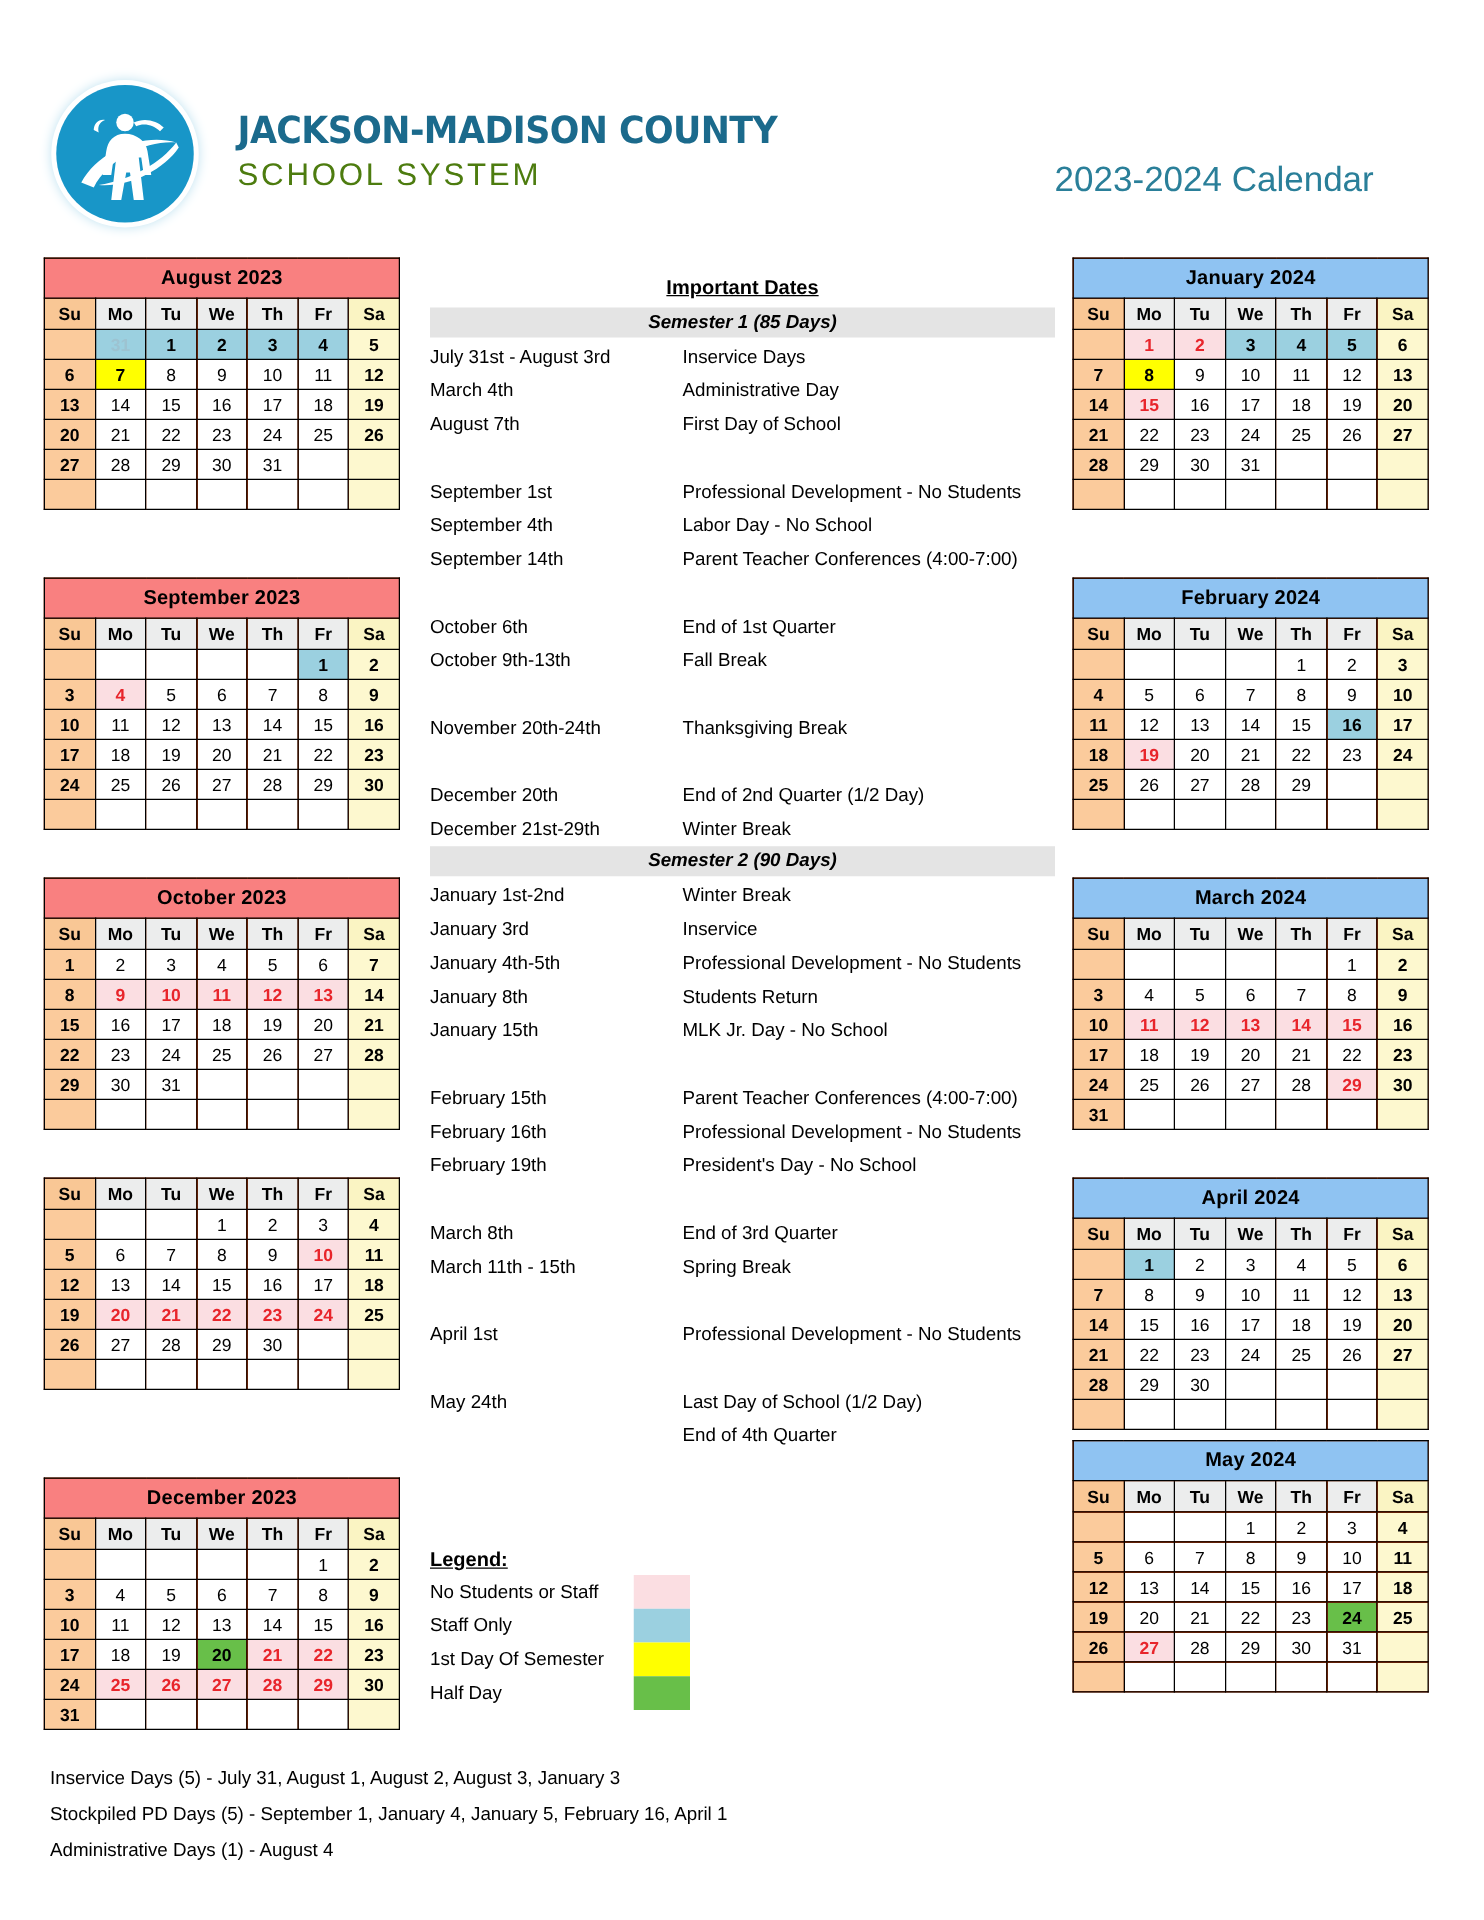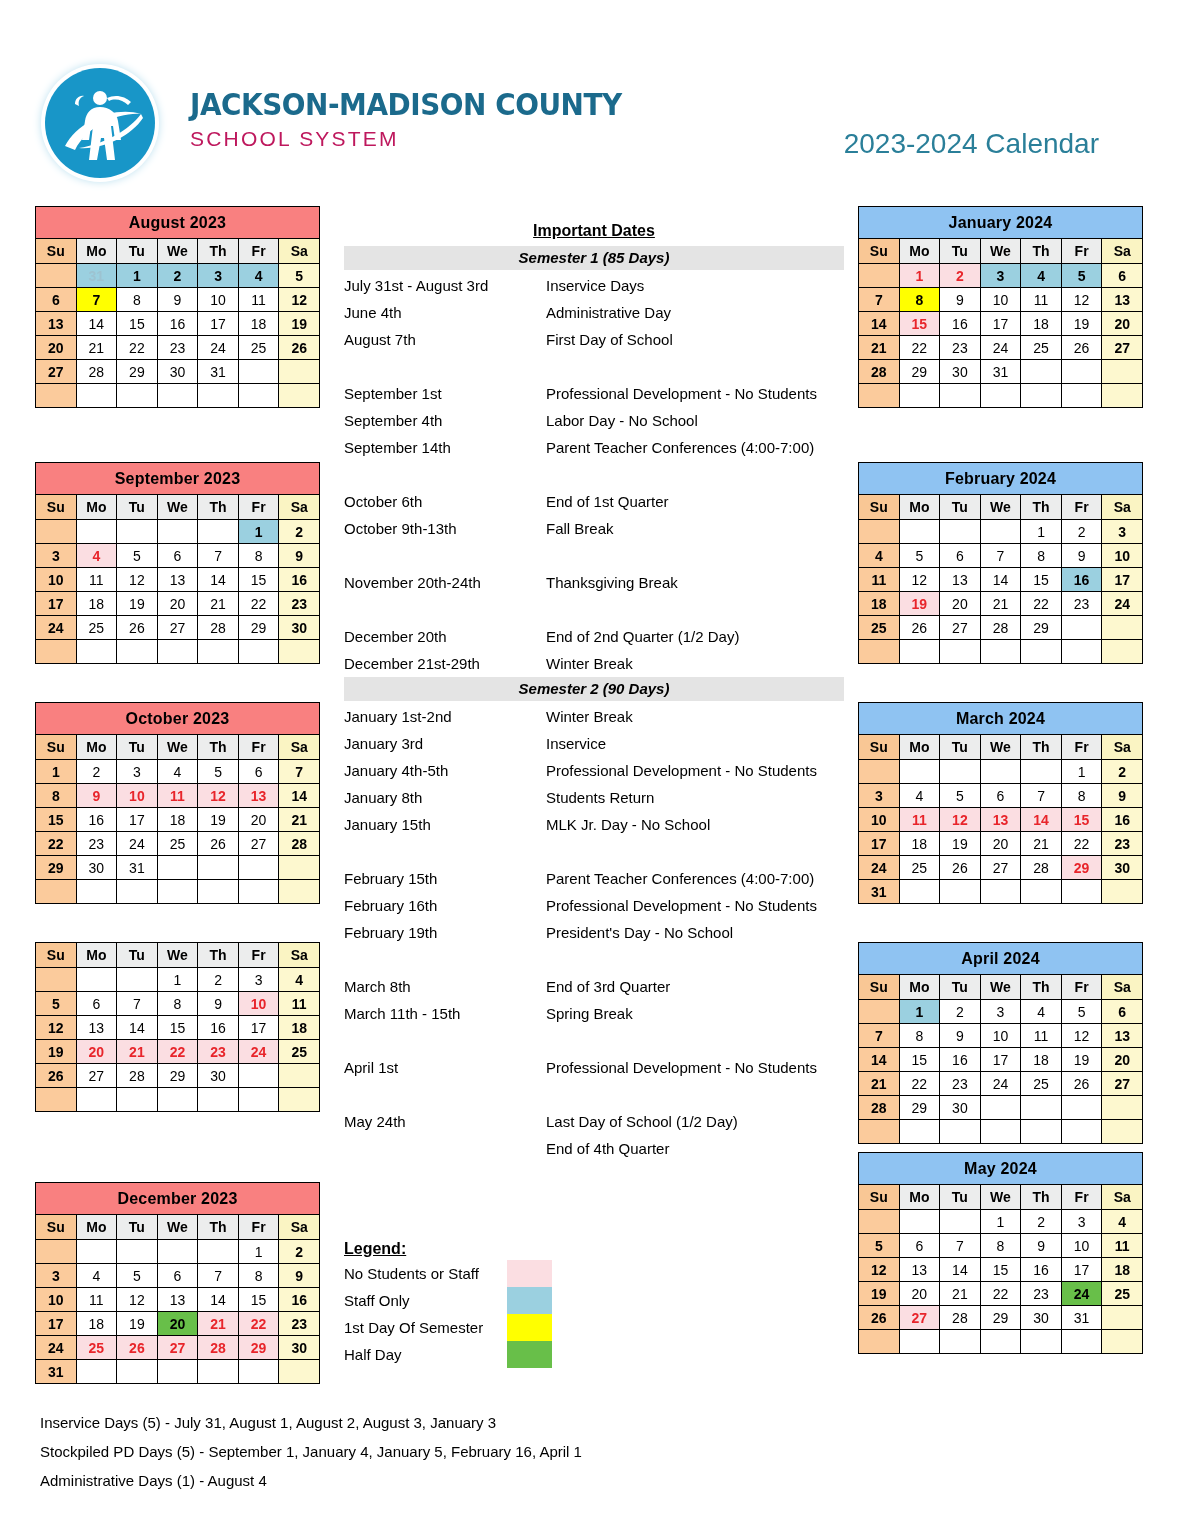--- a/index.html
+++ b/index.html
@@ -45,23 +45,23 @@
     font-weight: bold;
     font-size: 30px;
     letter-spacing: -0.5px;
     color: #1b6a8c;
     line-height: 1;
     transform: scaleX(0.93);
     transform-origin: left center;
   }
   #logo-sub {
     font-family: "Liberation Sans", sans-serif;
-    font-size: 21px;
+    font-size: 25px;
     letter-spacing: 2.2px;
-    color: #be185d;
+    color: #4d7c0f;
     margin-top: 8px;
     line-height: 1;
   }
   #cal-year-title {
     position: absolute;
     right: 88px; top: 128px;
     font-size: 28px;
     color: #2a7f99;
     letter-spacing: 0px;
     white-space: nowrap;
@@ -920,21 +920,21 @@
 <div id="mid">
   <div id="important-dates-title">Important Dates</div>
   <div class="sem-band">Semester 1 (85 Days)</div>
   <table class="dates-tbl" id="sem1-tbl">
       <tbody>
         <tr>
           <td class="c1">July 31st - August 3rd</td>
           <td class="c2">Inservice Days</td>
         </tr>
         <tr>
-          <td class="c1">June 4th</td>
+          <td class="c1">March 4th</td>
           <td class="c2">Administrative Day</td>
         </tr>
         <tr>
           <td class="c1">August 7th</td>
           <td class="c2">First Day of School</td>
         </tr>
         <tr class="spacer-row">
           <td class="c1"></td>
           <td class="c2"></td>
         </tr>

